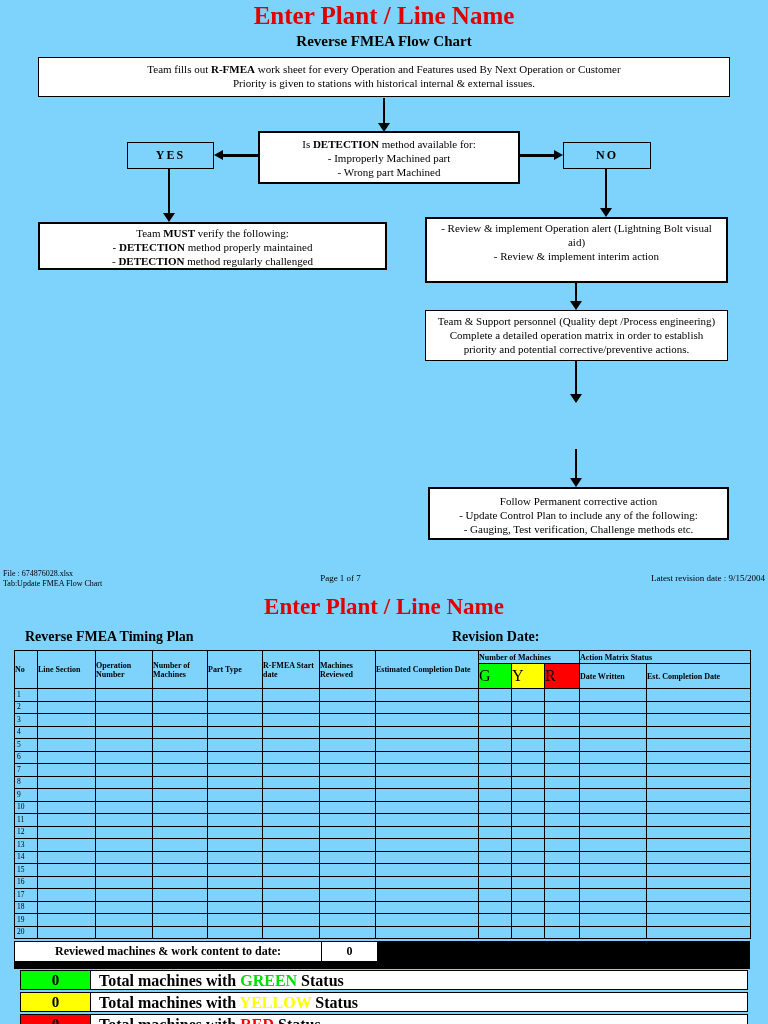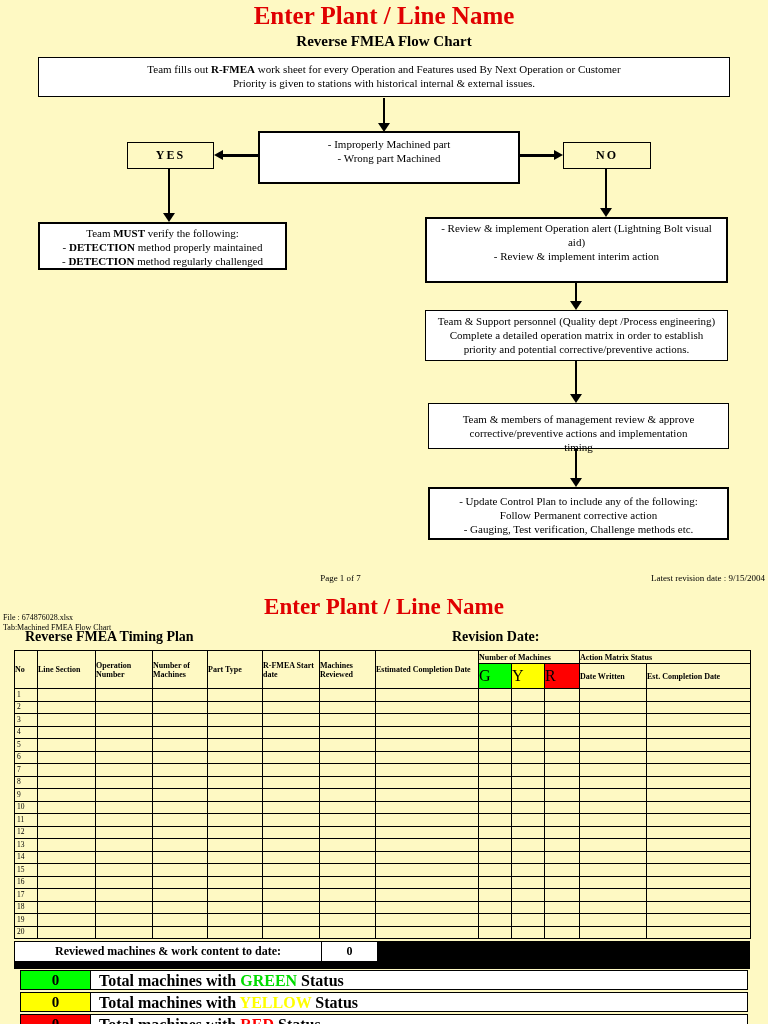--- a/index.html
+++ b/index.html
@@ -7,41 +7,41 @@
     --cell-green:#00ff00;
     --cell-yellow:#ffff00;
     --cell-red:#ff0000;
     --status-green:#00dd00;
     --status-yellow:#ffff00;
     --status-red:#ff0000;
   }
   *{margin:0;padding:0;box-sizing:border-box;}
   html,body{background:#fff;}
   body{font-family:"Liberation Serif","DejaVu Serif",serif;color:#000;}
-  #page{position:relative;width:768px;height:1024px;background:#fef9c3;overflow:hidden;}
+  #page{position:relative;width:768px;height:1024px;background:#7dd3fc;overflow:hidden;}
 
   .abs{position:absolute;}
   .ctr{text-align:center;}
 
   .main-title{width:768px;font-size:25px;font-weight:bold;color:var(--title-red);text-align:center;letter-spacing:0px;}
   .sub-title{width:768px;font-size:15px;font-weight:bold;text-align:center;}
 
   .fcbox{border:1px solid #000;background:#fff;font-size:11px;line-height:14px;text-align:center;}
   .fcbox.b2{border-width:2px;}
   .fcline{display:block;}
 
   .yn{border:1px solid #000;font-size:12px;font-weight:bold;letter-spacing:2px;text-align:center;}
 
   .vline{background:#000;width:2px;}
   .hline{background:#000;height:3px;}
   .ah-down{width:0;height:0;border-left:6px solid transparent;border-right:6px solid transparent;border-top:9px solid #000;}
   .ah-left{width:0;height:0;border-top:5px solid transparent;border-bottom:5px solid transparent;border-right:9px solid #000;}
   .ah-right{width:0;height:0;border-top:5px solid transparent;border-bottom:5px solid transparent;border-left:9px solid #000;}
 
-  .footer-small{font-size:8px;line-height:9.5px;margin-top:44px;}
+  .footer-small{font-size:8px;line-height:9.5px;}
   .footer-mid{font-size:9px;}
 
   .section-head{font-size:14px;font-weight:bold;}
 
   table.timing{border-collapse:collapse;table-layout:fixed;width:736px;}
   table.timing th,table.timing td{border:1px solid #000;overflow:hidden;}
   table.timing th{font-size:8px;font-weight:bold;line-height:9px;text-align:left;padding:1px 0;}
   table.timing .gyr{font-size:16px;font-weight:normal;line-height:16px;}
   table.timing td.rownum{font-size:7.5px;line-height:8px;text-align:left;padding-left:2px;font-weight:normal;}
   .bg-g{background:var(--cell-green);}
@@ -68,72 +68,72 @@
     <span class="fcline"><span>Team fills out </span><b>R-FMEA</b><span> work sheet for every Operation and Features used By Next Operation or Customer</span></span>
     <span class="fcline">Priority is given to stations with historical internal &amp; external issues.</span>
   </div>
 
   <div class="abs sub-title" style="top:33px;left:0;">Reverse FMEA Flow Chart</div>
 
   <div class="abs vline" style="left:383px;top:98px;height:26px;"></div>
   <div class="abs ah-down" style="left:378px;top:123px;"></div>
 
   <div class="abs fcbox b2" style="left:258px;top:131px;width:262px;height:53px;padding-top:4px;">
+    <span class="fcline"><span>Is </span><b>DETECTION</b><span> method available for:</span></span>
     <span class="fcline">- Improperly Machined part</span>
     <span class="fcline">- Wrong part Machined</span>
   </div>
 
   <div class="abs yn" style="left:127px;top:142px;width:87px;height:27px;line-height:25px;">YES</div>
   <div class="abs yn" style="left:563px;top:142px;width:88px;height:27px;line-height:25px;">NO</div>
 
   <div class="abs hline" style="left:222px;top:154px;width:36px;"></div>
   <div class="abs ah-left" style="left:214px;top:150px;"></div>
 
   <div class="abs hline" style="left:520px;top:154px;width:35px;"></div>
   <div class="abs ah-right" style="left:554px;top:150px;"></div>
 
   <div class="abs vline" style="left:168px;top:169px;height:45px;"></div>
   <div class="abs ah-down" style="left:163px;top:213px;"></div>
 
   <div class="abs vline" style="left:605px;top:169px;height:40px;"></div>
   <div class="abs ah-down" style="left:600px;top:208px;"></div>
 
-  <div class="abs fcbox b2" style="left:38px;top:222px;width:249px;height:48px;padding-top:2px;">
+  <div class="abs fcbox b2" style="left:38px;top:222px;width:349px;height:48px;padding-top:2px;">
     <span class="fcline"><span>Team </span><b>MUST</b><span> verify the following:</span></span>
     <span class="fcline"><span>- </span><b>DETECTION</b><span> method properly maintained</span></span>
     <span class="fcline"><span>- </span><b>DETECTION</b><span> method regularly challenged</span></span>
   </div>
 
   <div class="abs fcbox b2" style="left:425px;top:217px;width:303px;height:66px;padding:2px 14px 0 14px;">
     <span class="fcline">- Review &amp; implement Operation alert (Lightning Bolt visual aid)</span>
     <span class="fcline">- Review &amp; implement interim action</span>
   </div>
 
   <div class="abs vline" style="left:575px;top:283px;height:19px;"></div>
   <div class="abs ah-down" style="left:570px;top:301px;"></div>
 
   <div class="abs fcbox" style="left:425px;top:310px;width:303px;height:51px;padding:3px 8px 0 8px;">Team &amp; Support personnel (Quality dept /Process engineering) Complete a detailed operation matrix in order to establish priority and potential corrective/preventive actions.</div>
 
   <div class="abs vline" style="left:575px;top:361px;height:34px;"></div>
   <div class="abs ah-down" style="left:570px;top:394px;"></div>
 
-  <div class="abs fcbox" style="left:428px;top:403px;width:301px;height:46px;padding:8px 26px 0 26px;">Team &amp; members of management review &amp; approve corrective/preventive actions and implementation timing</div>
 
   <div class="abs vline" style="left:575px;top:449px;height:30px;"></div>
   <div class="abs ah-down" style="left:570px;top:478px;"></div>
 
   <div class="abs fcbox b2" style="left:428px;top:487px;width:301px;height:53px;padding-top:5px;">
+    <span class="fcline">Follow Permanent corrective action</span>
     <span class="fcline">- Update Control Plan to include any of the following:</span>
-    <span class="fcline">Follow Permanent corrective action</span>
     <span class="fcline">- Gauging, Test verification, Challenge methods etc.</span>
   </div>
 
   <div class="abs footer-small" style="left:3px;top:569px;">
     <div>File : 674876028.xlsx</div>
-    <div>Tab:Machined FMEA Flow Chart</div>
+    <div>Tab:Update FMEA Flow Chart</div>
   </div>
   <div class="abs footer-mid ctr" style="left:0;top:573px;width:681px;">Page 1 of 7</div>
   <div class="abs footer-mid" style="right:3px;top:573px;text-align:right;">Latest revision date : 9/15/2004</div>
 
   <div class="abs main-title" style="top:594px;left:0;font-size:23px;">Enter Plant / Line Name</div>
 
   <div class="abs section-head" style="left:25px;top:629px;">Reverse FMEA Timing Plan</div>
   <div class="abs section-head" style="left:452px;top:629px;">Revision Date:</div>
 
   <table class="timing abs" style="left:14px;top:650px;">

